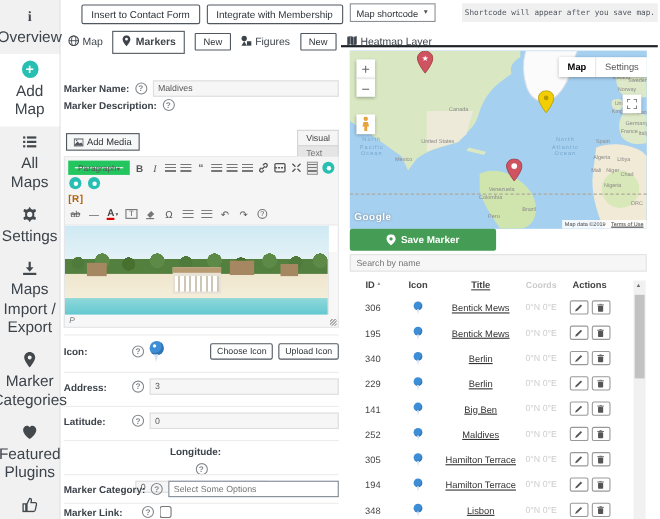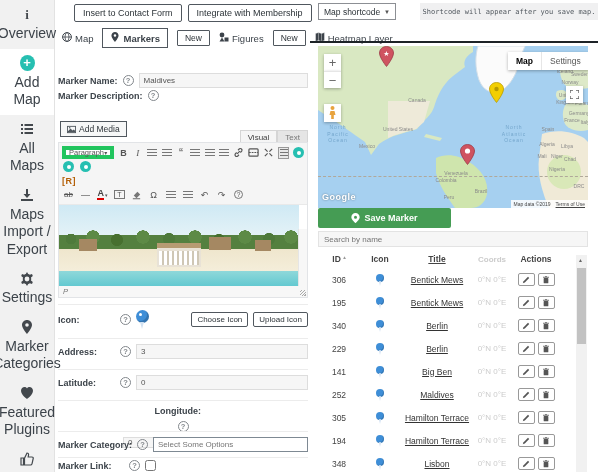--- a/index.html
+++ b/index.html
@@ -30,33 +30,33 @@
   .flabel { font-size:9px; font-weight:bold; color:#3c434a; min-width:57px; }
   .flabel.wide { min-width:66px; }
   .help { width:11px; height:11px; min-width:11px; border:1px solid #82878c; border-radius:50%; color:#82878c; font-size:7.5px; text-align:center; line-height:10px; font-weight:bold; }
   .tinput { flex:1; height:15px; background:#f6f6f6; border:1px solid #ddd; font-size:8px; color:#555; padding:0 4px; font-family:inherit; }
   .sep { position:absolute; left:58px; width:250px; border-top:1px solid #ececec; }
 
   
   #editor { position:absolute; left:58px; top:118px; width:250px; height:180px; }
   .addmedia { position:absolute; left:2px; top:3px; border:1px solid #50575e; background:#f6f7f7; font-size:8.5px; color:#2c3338; padding:2px 6px; display:flex; gap:3px; align-items:center; cursor:pointer; }
   .addmedia svg { width:9px; height:9px; fill:#50575e; }
-  .vt-tabs { position:absolute; right:0; top:12px; display:flex; }
+  .vt-tabs { position:absolute; right:0; top:0; display:flex;flex-direction:column; }
   .vt { font-size:8px; padding:2px 7px; cursor:pointer; border:1px solid #d5d5d5; border-bottom:none; }
   .vt.active { background:#f5f5f5; color:#444; }
   .vt.inactive { background:#e5e5e5; color:#777; }
   .ed-box { position:absolute; left:0; top:24px; width:250px; height:156px; border:1px solid #e2e4e7; background:#fff; }
   .tbar { background:#f5f5f5; border-bottom:1px solid #e9e9e9; padding:2px 3px 3px; }
   .trow { display:flex; align-items:center; gap:4px; height:13px; margin-top:1px; }
   .tico { width:13px; height:12px; display:flex; align-items:center; justify-content:center; font-size:9px; color:#555; cursor:pointer; }
   .tico svg { width:11px; height:11px; stroke:#555; fill:none; stroke-width:1.3; }
   .li { width:10px; height:8px; background:repeating-linear-gradient(#777 0 1px, transparent 1px 3px); }
   .tealdot { width:11px; height:11px; border-radius:50%; background:var(--teal); position:relative; }
   .tealdot:after { content:""; position:absolute; left:3.5px; top:3.5px; width:4px; height:4px; border-radius:50%; background:#fff; }
-  .psel { width:62px; height:13px; border:4px solid #22c55e; background:#fff; font-size:7.5px; color:#555; display:flex; align-items:center; justify-content:space-between; padding:0 3px; cursor:pointer; }
+  .psel { width:62px; height:13px; border:6px solid #22c55e; background:#fff; font-size:7.5px; color:#555; display:flex; align-items:center; justify-content:space-between; padding:0 3px; cursor:pointer; }
   .boxed { border:1px solid #999; background:#e9e9e9; }
   .shortcode-r { color:#b45f06; font-size:9px; font-weight:bold; letter-spacing:0.5px; }
   .colorA { font-size:9px; font-weight:bold; color:#444; border-bottom:2px solid #d00; line-height:9px; }
   .ed-content { position:relative; width:248px; height:88px; overflow:hidden; }
   .beach { position:absolute; left:0; top:0; width:240px; height:88px; }
   .sky { position:absolute; left:0; top:0; width:100%; height:34px; background:linear-gradient(#cfe9f4,#e6f3f7); }
   .trees { position:absolute; left:0; top:20px; width:100%; height:26px;
       background:radial-gradient(circle 9px at 12px 14px,#4e7a3b 60%,transparent 61%),radial-gradient(circle 11px at 34px 12px,#5d8a46 60%,transparent 61%),radial-gradient(circle 10px at 58px 15px,#47702f 60%,transparent 61%),radial-gradient(circle 11px at 84px 12px,#5d8a46 60%,transparent 61%),radial-gradient(circle 10px at 110px 14px,#4e7a3b 60%,transparent 61%),radial-gradient(circle 11px at 136px 12px,#5d8a46 60%,transparent 61%),radial-gradient(circle 10px at 160px 15px,#47702f 60%,transparent 61%),radial-gradient(circle 11px at 186px 12px,#5d8a46 60%,transparent 61%),radial-gradient(circle 10px at 210px 14px,#4e7a3b 60%,transparent 61%),radial-gradient(circle 11px at 232px 12px,#5d8a46 60%,transparent 61%),linear-gradient(transparent 0 10px,#54803f 10px 100%); }
   .sand { position:absolute; left:0; top:44px; width:100%; height:26px; background:linear-gradient(#efe6cd,#f5efdc); }
   .water { position:absolute; left:0; top:66px; width:100%; height:22px; background:linear-gradient(#8fd8da,#4fc2cc); }
@@ -147,35 +147,35 @@
             <rect x="4.5" y="6" width="8.5" height="2"></rect>
             <rect x="1" y="10" width="2" height="2"></rect>
             <rect x="4.5" y="10" width="8.5" height="2"></rect>
           </svg>
         </span>
         <span class="sb-label">All Maps</span>
       </div>
       <div class="sb-item">
         <span class="sb-ic">
           <svg viewBox="0 0 14 14">
+            <path d="M7,0 L8.2,2 A5,5 0 0,1 9.8,2.7 L12,2 L12.8,4 L11,5.5 A5,5 0 0,1 11,8.5 L12.8,10 L12,12 L9.8,11.3 A5,5 0 0,1 8.2,12 L7,14 L5.8,12 A5,5 0 0,1 4.2,11.3 L2,12 L1.2,10 L3,8.5 A5,5 0 0,1 3,5.5 L1.2,4 L2,2 L4.2,2.7 A5,5 0 0,1 5.8,2 Z M7,4.6 A2.4,2.4 0 1,0 7,9.4 A2.4,2.4 0 1,0 7,4.6 Z"></path>
+          </svg>
+        </span>
+        <span class="sb-label">Settings</span>
+      </div>
+      <div class="sb-item">
+        <span class="sb-ic">
+          <svg viewBox="0 0 14 14">
             <path d="M6,1 H8 V6 H10.5 L7,10 L3.5,6 H6 Z"></path>
             <rect x="1" y="11" width="12" height="2"></rect>
           </svg>
         </span>
         <span class="sb-label">Maps
 Import /
 Export</span>
-      </div>
-      <div class="sb-item">
-        <span class="sb-ic">
-          <svg viewBox="0 0 14 14">
-            <path d="M7,0 L8.2,2 A5,5 0 0,1 9.8,2.7 L12,2 L12.8,4 L11,5.5 A5,5 0 0,1 11,8.5 L12.8,10 L12,12 L9.8,11.3 A5,5 0 0,1 8.2,12 L7,14 L5.8,12 A5,5 0 0,1 4.2,11.3 L2,12 L1.2,10 L3,8.5 A5,5 0 0,1 3,5.5 L1.2,4 L2,2 L4.2,2.7 A5,5 0 0,1 5.8,2 Z M7,4.6 A2.4,2.4 0 1,0 7,9.4 A2.4,2.4 0 1,0 7,4.6 Z"></path>
-          </svg>
-        </span>
-        <span class="sb-label">Settings</span>
       </div>
       <div class="sb-item">
         <span class="sb-ic">
           <svg viewBox="0 0 14 14">
             <path d="M7,0 C9.8,0 12,2.2 12,5 C12,8.4 7,14 7,14 C7,14 2,8.4 2,5 C2,2.2 4.2,0 7,0 Z M7,3.2 A1.8,1.8 0 1,0 7,6.8 A1.8,1.8 0 1,0 7,3.2 Z"></path>
           </svg>
         </span>
         <span class="sb-label">Marker
 Categories</span>
       </div>

